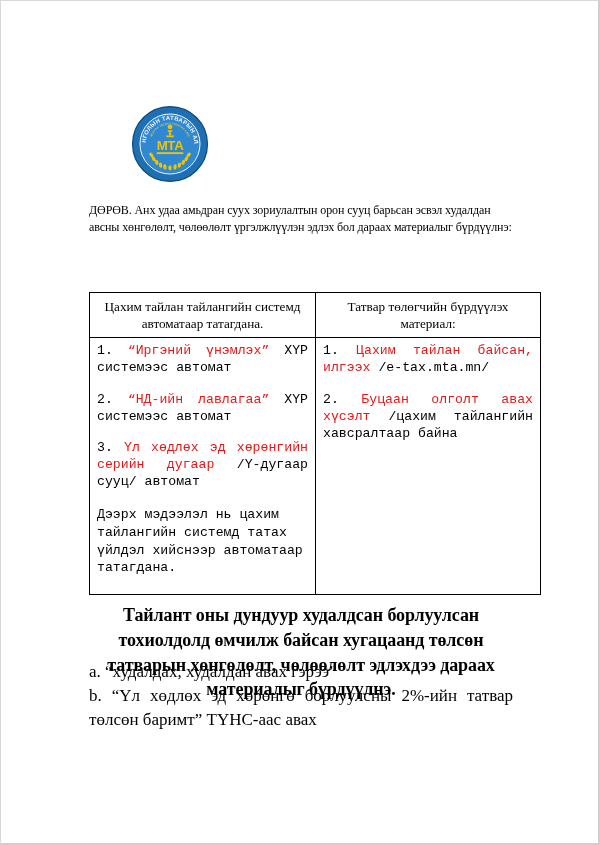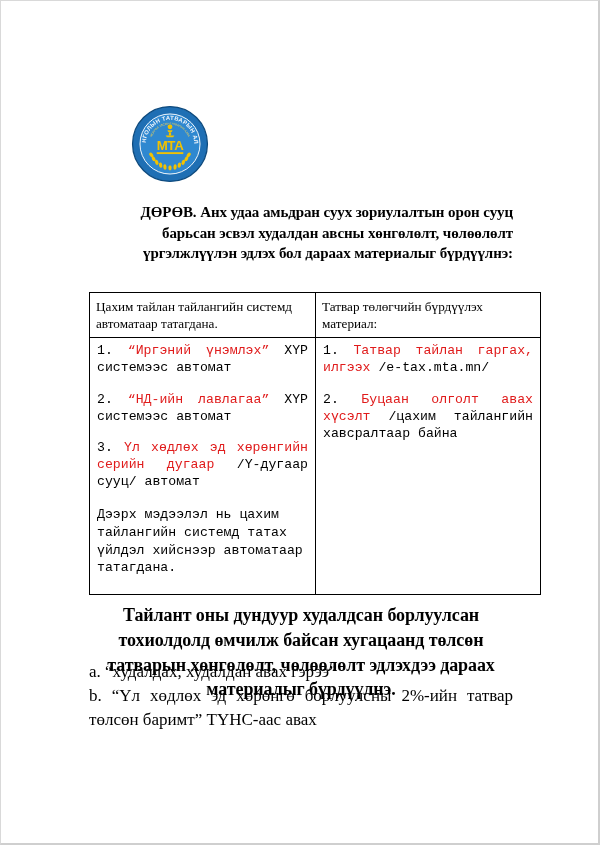--- a/index.html
+++ b/index.html
@@ -41,23 +41,23 @@
     margin-left: -262px;
   }
   .logo svg { display: block; width: 78px; height: 78px; }
 
   
   .doc-title {
     position: absolute;
     left: 88px;
     top: 201px;
     width: 424px;
-    text-align: right;
-    font-size: 15px;
-    font-weight: bold;
+    text-align: left;
+    font-size: 12px;
+    font-weight: normal;
     line-height: 1.38;
     letter-spacing: -0.1px;
   }
 
   
   .tbl {
     position: absolute;
     left: 88px;
     top: 291px;
     width: 425px;
@@ -65,21 +65,21 @@
     table-layout: fixed;
   }
   .tbl td, .tbl th {
     border: 1px solid #000000;
     vertical-align: top;
     padding: 4px 7px 4px 7px;
     font-size: 13.2px;
     line-height: 1.30;
   }
   .tbl th {
-    text-align: left;
+    text-align: center;
     font-weight: normal;
     padding: 5px 6px 5px 6px;
   }
   .col-l { width: 213px; }
   .col-r { width: 212px; margin-top: 16px; }
 
   .cell-body { min-height: 248px; font-family: Liberation Mono, monospace; }
 
   .li {
     margin: 0 0 14px 0;
@@ -195,21 +195,21 @@
               <span class="red">Үл хөдлөх эд хөрөнгийн серийн дугаар</span>
               <span class="blk">/Ү-дугаар сууц/ автомат</span>
             </p>
             <p class="note">Дээрх мэдээлэл нь цахим тайлангийн системд татах үйлдэл хийснээр автоматаар татагдана.</p>
           </div>
         </td>
         <td class="col-r">
           <div class="cell-body">
             <p class="li">
               <span class="num">1.</span>
-              <span class="red">Татвар тайлан гаргах, илгээх</span>
+              <span class="red">Цахим тайлан байсан, илгээх</span>
               <span class="blk">/e-tax.mta.mn/</span>
             </p>
             <p class="li">
               <span class="num">2.</span>
               <span class="red">Буцаан олголт авах хүсэлт</span>
               <span class="blk">/цахим тайлангийн хавсралтаар байна</span>
             </p>
           </div>
         </td>
       </tr>

